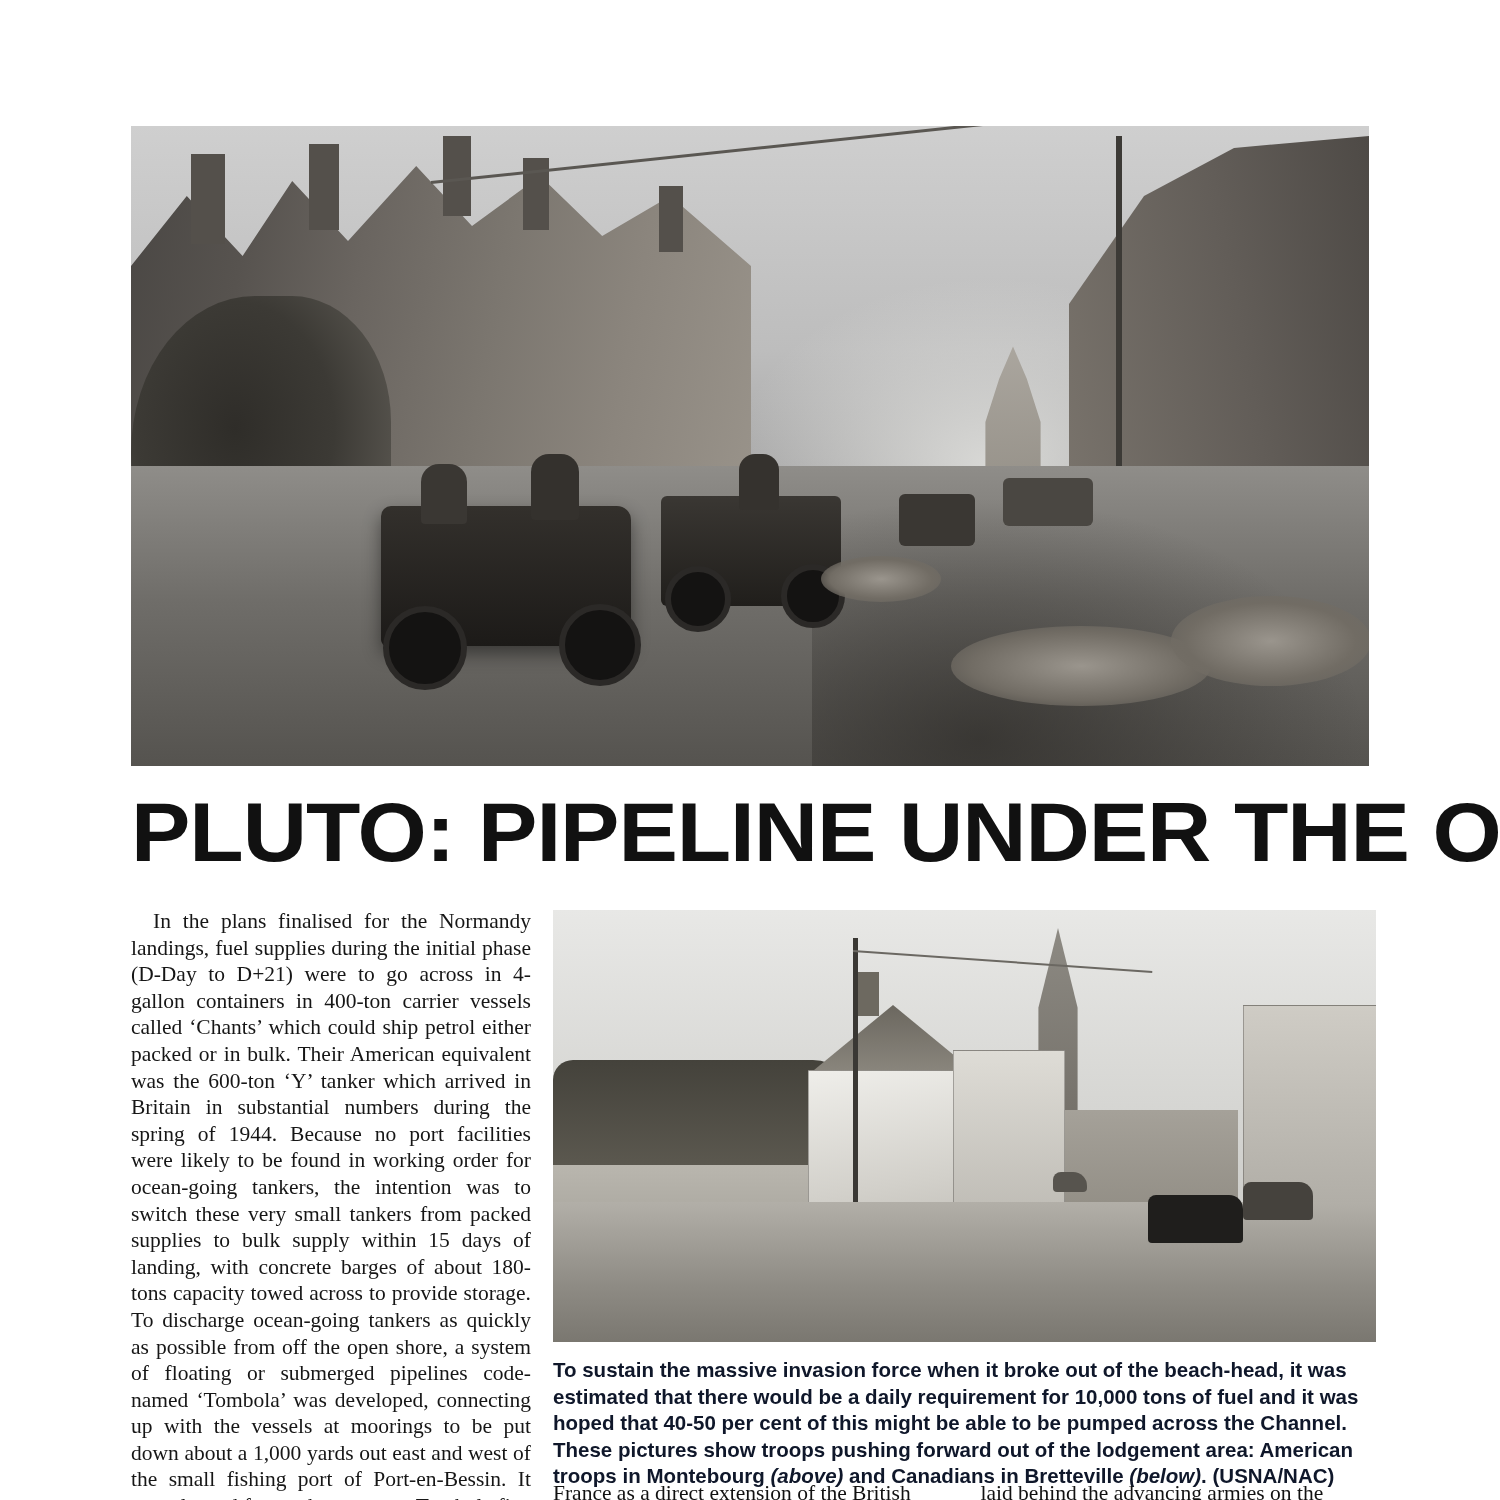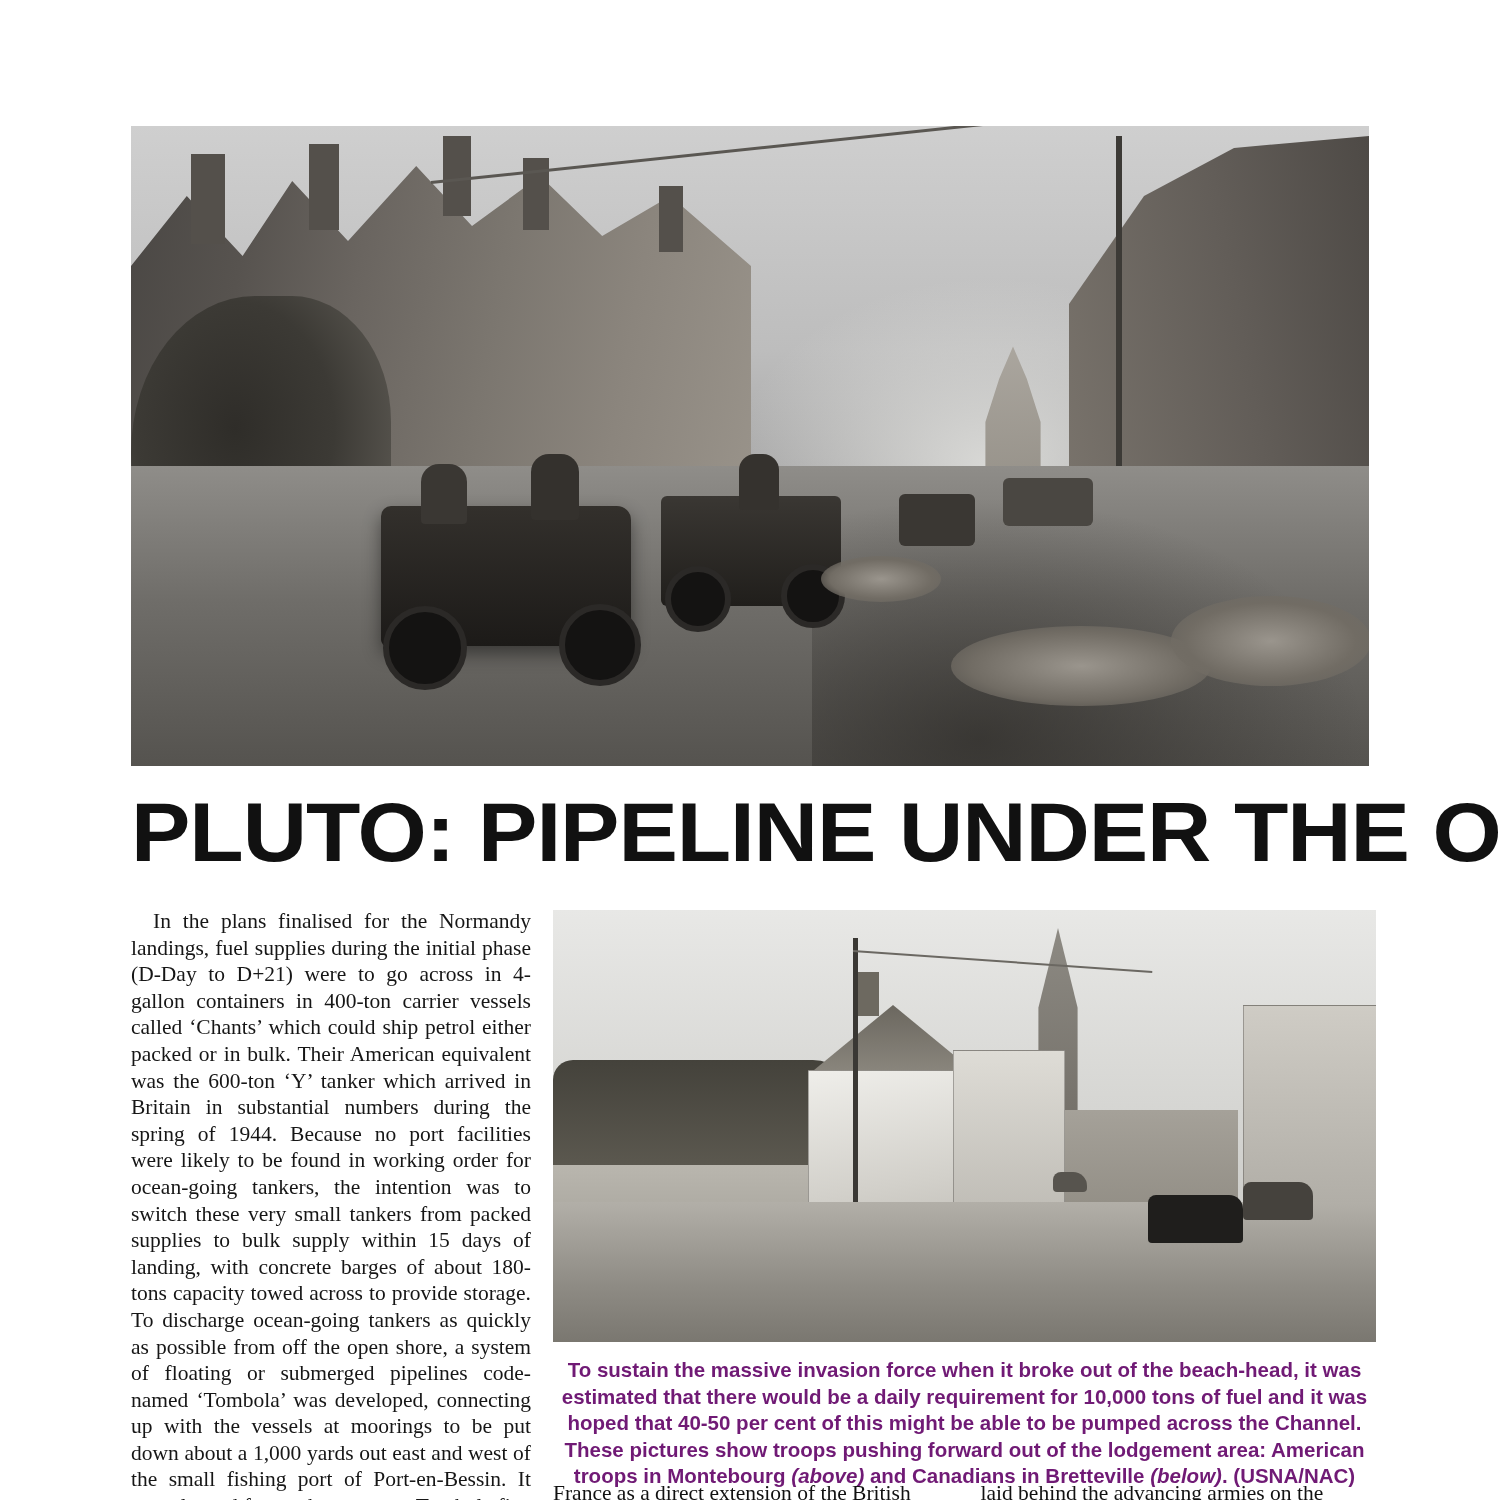--- a/index.html
+++ b/index.html
@@ -216,22 +216,22 @@
   
   .caption {
     position: absolute;
     left: 553px;
     top: 1357px;
     width: 823px;
     font-family: "Liberation Sans", sans-serif;
     font-weight: bold;
     font-size: 20.5px;
     line-height: 26.5px;
-    color: #701a75;
-    text-align: center;
+    color: #0f172a;
+    text-align: left;
   }
   .caption .ital { font-style: italic; font-weight: bold; }
 
   
   .bottom-cols {
     position: absolute;
     left: 553px;
     top: 1480px;
     width: 823px;
     display: flex;

